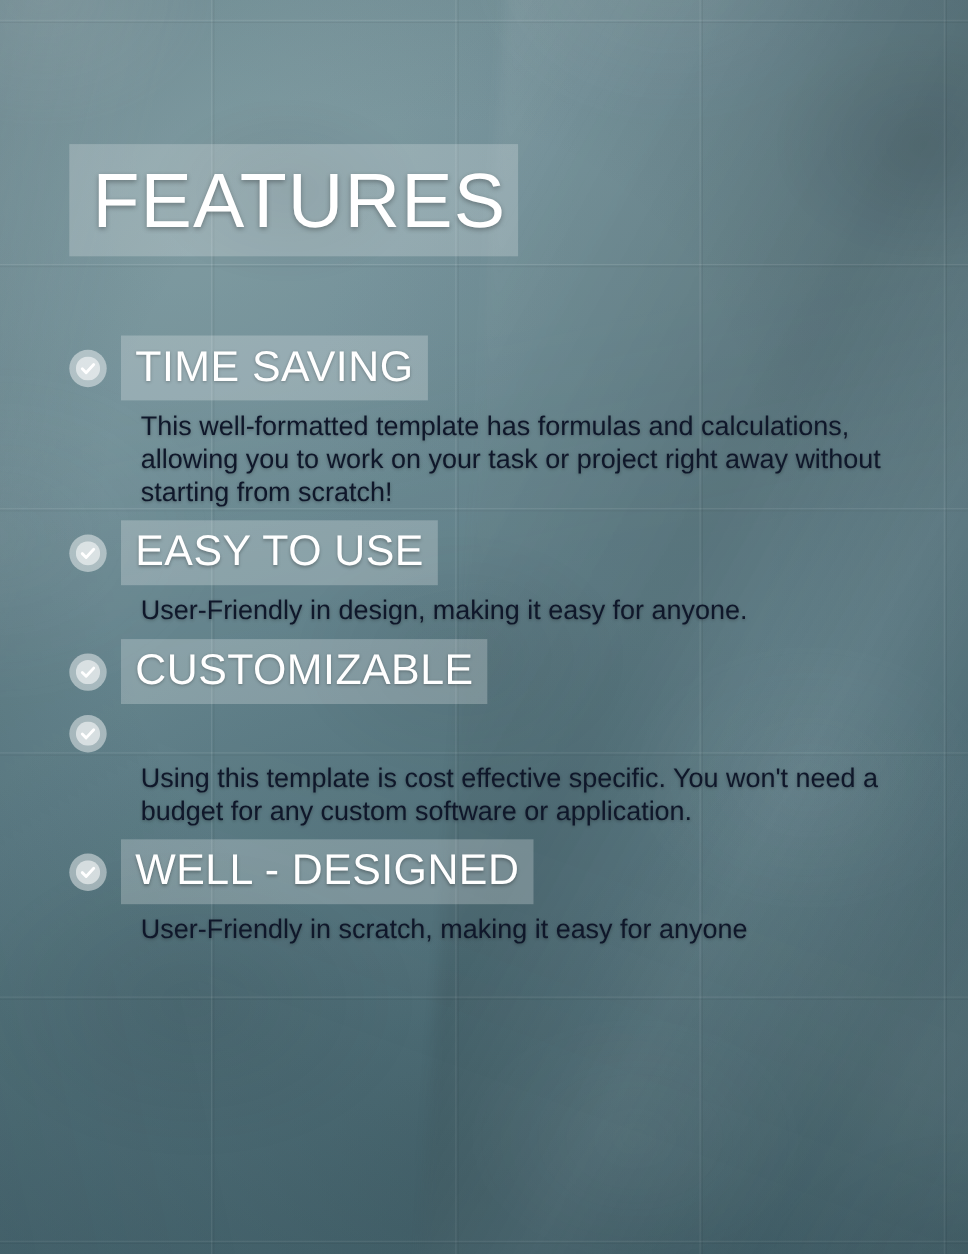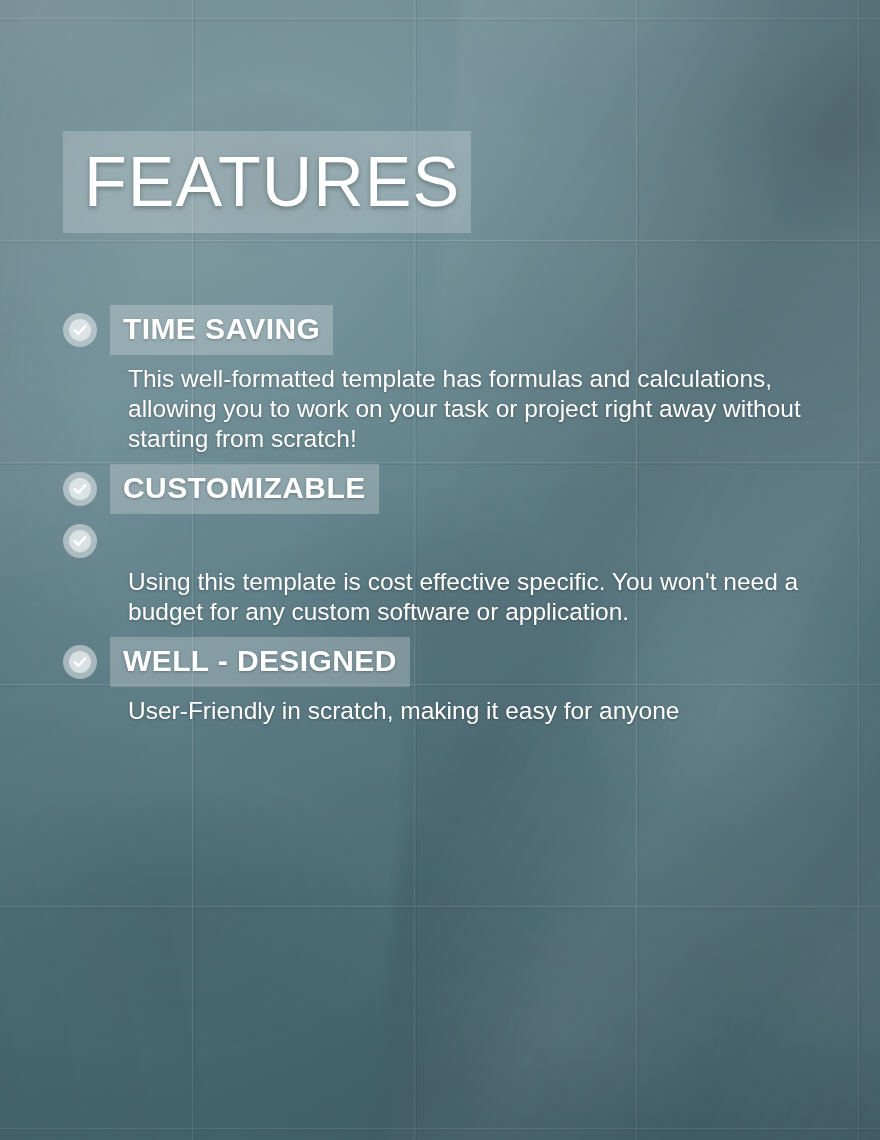--- a/index.html
+++ b/index.html
@@ -150,32 +150,32 @@
     display: flex;
     align-items: center;
     justify-content: center;
   }
   .check svg { display: block; }
 
   .feat-label {
     display: inline-block;
     background: rgba(255,255,255,0.24);
     color: #ffffff;
-    font-size: 30px;
-    font-weight: bold;
+    font-size: 39px;
+    font-weight: normal;
     line-height: 1;
     padding: 9px 13px 11px 13px;
     letter-spacing: 0.4px;
     text-shadow: 0 1px 3px rgba(0,0,0,0.28);
   }
 
   .feat-desc {
     margin: 9px 0 0 0;
     padding: 0 70px 0 128px;
-    color: #ffffff;
+    color: #0f172a;
     font-size: 24.5px;
     line-height: 30px;
     text-shadow: 0 1px 3px rgba(0,0,0,0.30);
   }
 </style>
 </head>
 <body>
 
 <div id="page">
 
@@ -200,20 +200,32 @@
             <svg width="22" height="22" viewBox="0 0 22 22" aria-hidden="true">
               <circle cx="11" cy="11" r="11" fill="#ffffff" fill-opacity="0.55"></circle>
               <path d="M5.8 11.3 L9.3 14.8 L16.2 7.4" stroke="#ffffff" stroke-width="2.6" fill="none" stroke-linecap="round" stroke-linejoin="round"></path>
             </svg>
           </span>
           <span class="feat-label">TIME SAVING</span>
         </div>
         <p class="feat-desc">This well-formatted template has formulas and calculations, allowing you to work on your task or project right away without starting from scratch!</p>
       </div>
 
+      <div class="feature">
+        <div class="feat-head">
+          <span class="check">
+            <svg width="22" height="22" viewBox="0 0 22 22" aria-hidden="true">
+              <circle cx="11" cy="11" r="11" fill="#ffffff" fill-opacity="0.55"></circle>
+              <path d="M5.8 11.3 L9.3 14.8 L16.2 7.4" stroke="#ffffff" stroke-width="2.6" fill="none" stroke-linecap="round" stroke-linejoin="round"></path>
+            </svg>
+          </span>
+          <span class="feat-label">EASY TO USE</span>
+        </div>
+        <p class="feat-desc">User-Friendly in design, making it easy for anyone.</p>
+      </div>
 
       <div class="feature">
         <div class="feat-head">
           <span class="check">
             <svg width="22" height="22" viewBox="0 0 22 22" aria-hidden="true">
               <circle cx="11" cy="11" r="11" fill="#ffffff" fill-opacity="0.55"></circle>
               <path d="M5.8 11.3 L9.3 14.8 L16.2 7.4" stroke="#ffffff" stroke-width="2.6" fill="none" stroke-linecap="round" stroke-linejoin="round"></path>
             </svg>
           </span>
           <span class="feat-label">CUSTOMIZABLE</span>

